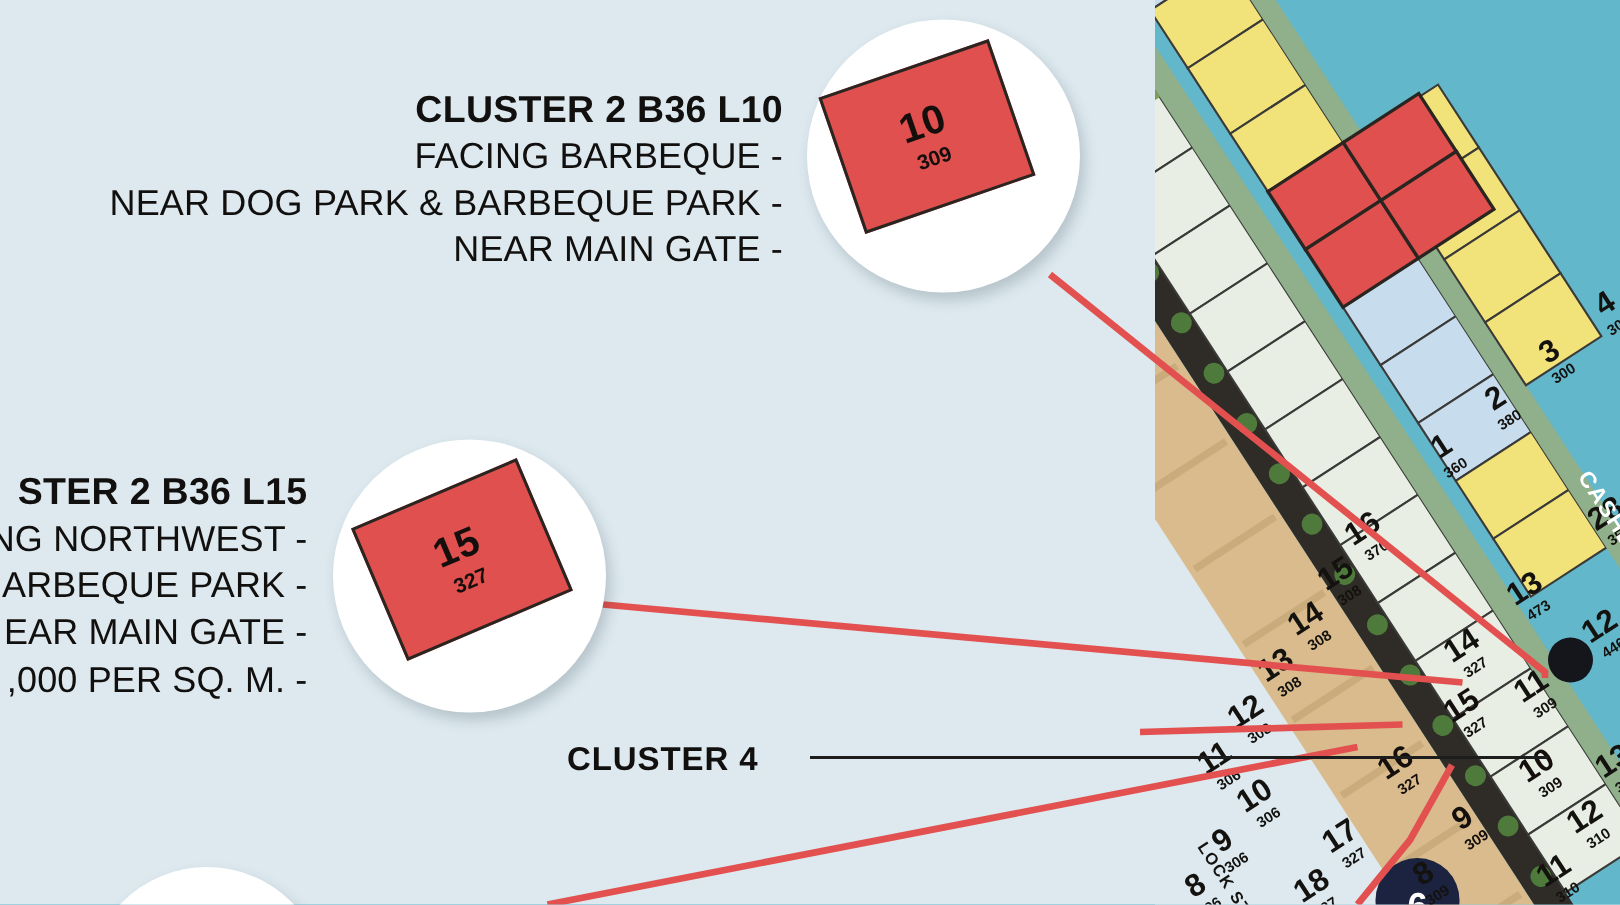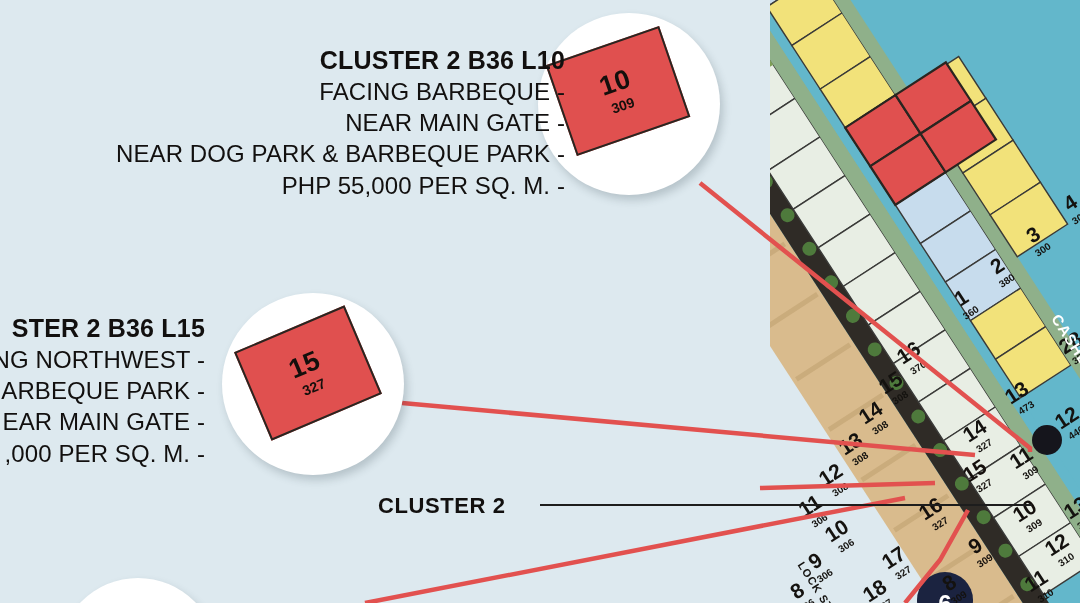--- a/index.html
+++ b/index.html
@@ -331,36 +331,35 @@
 
     <path d="M402 403 L900 470" stroke="#e2514f" stroke-width="4" fill="none" opacity="0"></path>
 
     <path d="M365 603 L905 498" stroke="#e2514f" stroke-width="4.5" fill="none"></path>
 
     <path d="M760 488 L935 483" stroke="#e2514f" stroke-width="4.5" fill="none"></path>
 
     <path d="M968 510 L940 560 L905 603" stroke="#e2514f" stroke-width="4.5" fill="none"></path>
   </svg>
 
-  <div class="cluster-label" style="left:378px;top:493px;">CLUSTER 2</div>
+  <div class="cluster-label" style="left:378px;top:493px;">CLUSTER 4</div>
   <div class="leader-black" style="left:540px;top:504px;width:492px;"></div>
 
   <div class="bubble" style="left:538px;top:13px;width:182px;height:182px;">
     <div class="lot-chip" style="left:20px;top:30px;width:116px;height:92px;transform:rotate(-19deg);">
       <span class="lot-no">10</span>
       <span class="lot-area">309</span>
     </div>
   </div>
 
-  <div class="callout-text" style="left:0px;top:44px;width:522px;margin-left:43px;">
+  <div class="callout-text" style="left:0px;top:57px;width:522px;">
     <div class="ct-title">CLUSTER 2 B36 L10</div>
     <div class="ct-line">FACING BARBEQUE -</div>
+    <div class="ct-line">NEAR DOG PARK &amp; BARBEQUE PARK -</div>
     <div class="ct-line">NEAR MAIN GATE -</div>
-    <div class="ct-line">NEAR DOG PARK &amp; BARBEQUE PARK -</div>
-    <div class="ct-line">PHP 55,000 PER SQ. M. -</div>
   </div>
 
   <div class="bubble" style="left:222px;top:293px;width:182px;height:182px;">
     <div class="lot-chip" style="left:26px;top:32px;width:116px;height:92px;transform:rotate(-23deg);">
       <span class="lot-no">15</span>
       <span class="lot-area">327</span>
     </div>
   </div>
 
   <div class="callout-text" style="left:-210px;top:312px;width:415px;">

